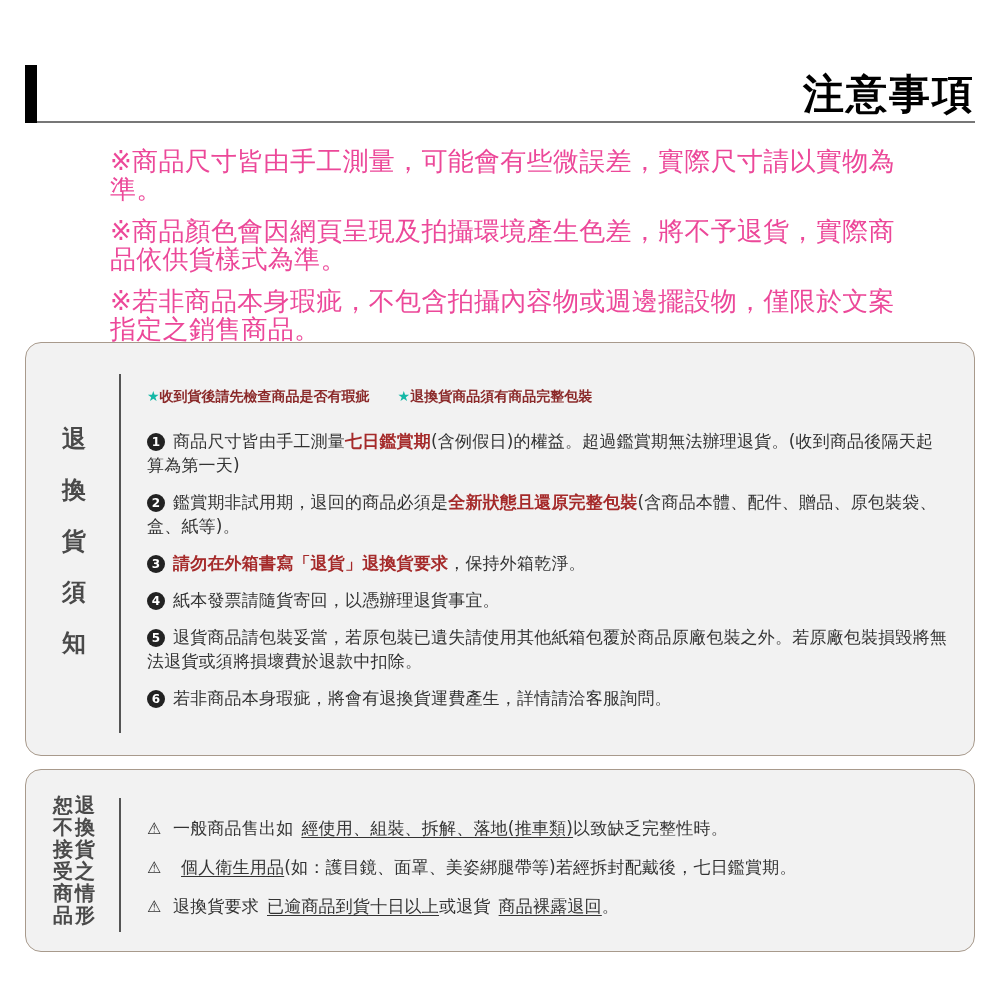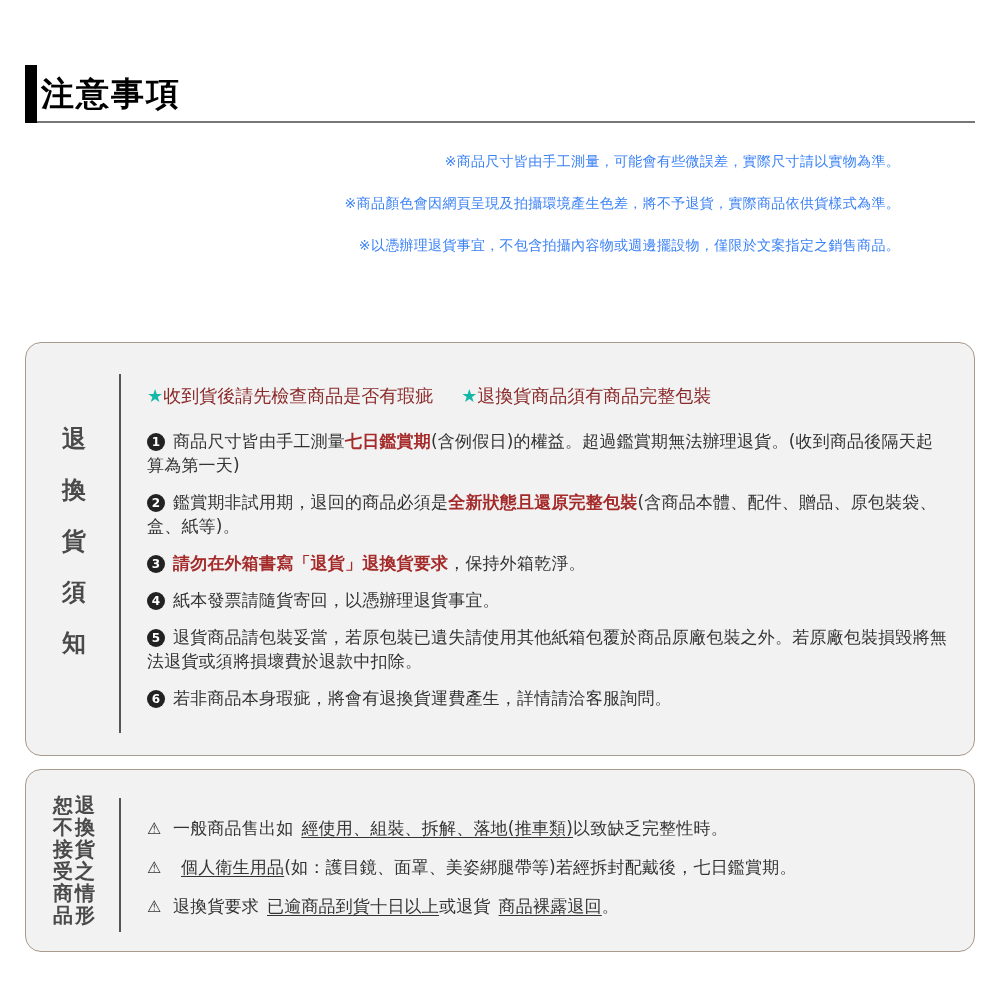--- a/index.html
+++ b/index.html
@@ -2,40 +2,40 @@
 <html><head>
   <meta charset="utf-8">
   <style>
     * { margin: 0; padding: 0; box-sizing: border-box; }
     html, body { width: 1000px; height: 1000px; background: #ffffff; overflow: hidden; }
     body { position: relative; font-family: "DejaVu Sans", "Liberation Sans", sans-serif; color: #333333; }
 
     
     .header { position: absolute; left: 25px; top: 65px; width: 950px; height: 58px; border-bottom: 2px solid #777777; }
     .header .bar { position: absolute; left: 0; top: 0; width: 12px; height: 58px; background: #000000; }
-    .header .title { position: absolute; left: 0; right: 0; top: 6px; text-align: left; font-family: "DejaVu Serif", "Liberation Serif", serif; font-weight: bold; font-size: 33px; color: #000000; letter-spacing: 2px; line-height: 46px; padding-left: 16px; }
+    .header .title { position: absolute; left: 0; right: 0; top: 6px; text-align: right; font-family: "DejaVu Serif", "Liberation Serif", serif; font-weight: bold; font-size: 41px; color: #000000; letter-spacing: 2px; line-height: 46px; padding-left: 16px; }
 
     
     .notes { position: absolute; left: 110px; top: 147px; width: 790px; }
-    .note { font-size: 14px; line-height: 28px; color: #3b82f6; margin-bottom: 14px; letter-spacing: 0.3px; text-align: right; }
+    .note { font-size: 26px; line-height: 28px; color: #ec4899; margin-bottom: 14px; letter-spacing: 0.3px; }
 
     
     .box { position: absolute; left: 25px; width: 950px; background: #f2f2f2; border: 1.5px solid #a89a8c; border-radius: 16px; }
     .box1 { top: 342px; height: 414px; }
     .box2 { top: 769px; height: 183px; }
 
     .side-title-1 { position: absolute; left: 30px; top: 82px; width: 36px; display: flex; flex-direction: column; align-items: center; }
     .side-title-1 span { display: block; font-weight: bold; font-size: 24px; line-height: 28px; margin-bottom: 23px; color: #4a4a4a; }
 
     .divider { position: absolute; left: 93px; width: 2px; background: #555555; }
     .box1 .divider { top: 31px; height: 359px; }
     .box2 .divider { top: 28px; height: 134px; }
 
     .box1 .content { position: absolute; left: 121px; top: 38px; width: 800px; }
-    .headline { font-weight: normal; font-size: 18px; line-height: 30px; color: #8b2a2a; white-space: nowrap; margin-bottom: 18px; }
+    .headline { font-weight: bold; font-size: 14px; line-height: 30px; color: #8b2a2a; white-space: nowrap; margin-bottom: 18px; }
     .headline .star { color: #14b8a6; }
     .headline .gap { display: inline-block; width: 28px; }
 
     .rule { font-size: 17px; line-height: 24px; color: #333333; margin-bottom: 13px; letter-spacing: 0.2px; }
     .rule .num { display: inline-block; width: 18px; height: 18px; border-radius: 50%; background: #222222; color: #ffffff; font-size: 12px; line-height: 18px; text-align: center; font-weight: bold; margin-right: 8px; vertical-align: 1px; }
     .rule .hl { color: #a52a2a; font-weight: bold; }
 
     .side-title-2 { position: absolute; left: 26px; top: 24px; display: flex; flex-direction: row-reverse; gap: 0px; }
     .side-title-2 .col { display: flex; flex-direction: column; width: 22px; align-items: center; }
     .side-title-2 .col span { font-weight: bold; font-size: 20px; line-height: 22px; color: #4a4a4a; }
@@ -49,21 +49,21 @@
 <body>
 
 <div class="header">
   <div class="bar"></div>
   <div class="title">注意事項</div>
 </div>
 
 <div class="notes">
   <p class="note">※商品尺寸皆由手工測量，可能會有些微誤差，實際尺寸請以實物為準。</p>
   <p class="note">※商品顏色會因網頁呈現及拍攝環境產生色差，將不予退貨，實際商品依供貨樣式為準。</p>
-  <p class="note">※以憑辦理退貨事宜，不包含拍攝內容物或週邊擺設物，僅限於文案指定之銷售商品。</p>
+  <p class="note">※若非商品本身瑕疵，不包含拍攝內容物或週邊擺設物，僅限於文案指定之銷售商品。</p>
 </div>
 
 <div class="box box1">
   <div class="side-title-1">
     <span>退</span>
     <span>換</span>
     <span>貨</span>
     <span>須</span>
     <span>知</span>
   </div>

